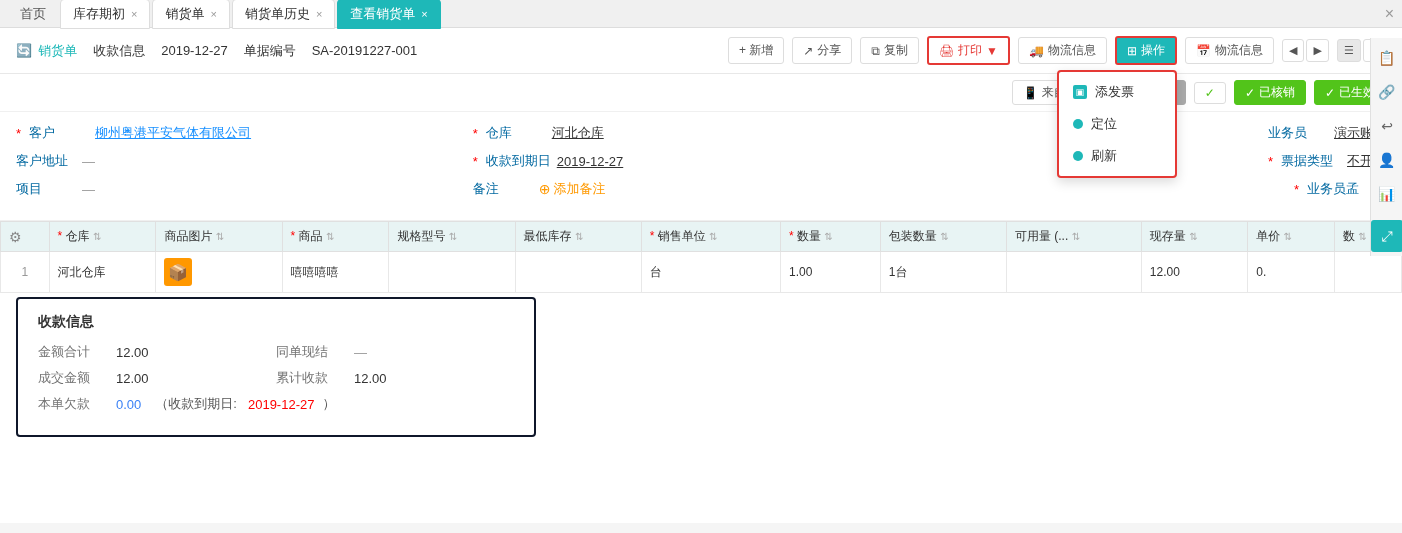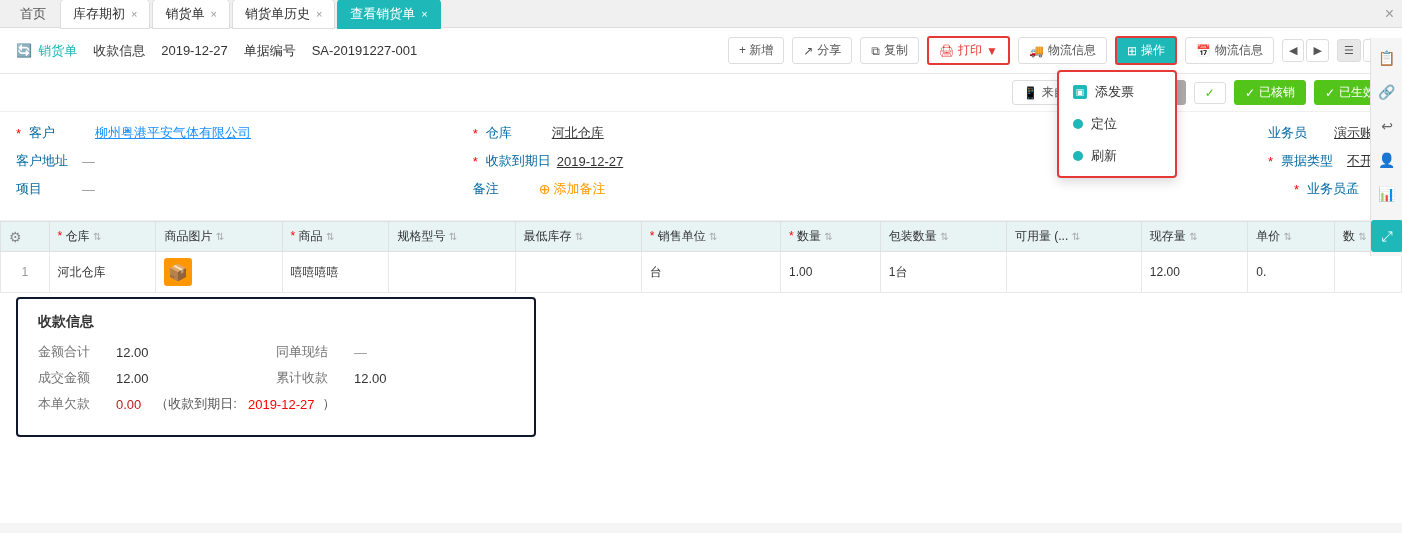--- a/index.html
+++ b/index.html
@@ -358,21 +358,21 @@
         <span class="summary-value">12.00</span>
       </div>
       <div class="summary-field">
         <span class="summary-label">累计收款</span>
         <span class="summary-value">12.00</span>
       </div>
     </div>
     <div class="summary-row">
       <div class="summary-field">
         <span class="summary-label">本单欠款</span>
-        <span class="summary-value" style="color:#b91c1c;">0.00</span>
+        <span class="summary-value" style="color:#3b82f6;">0.00</span>
         <span style="color:#555;margin-left:6px;">（收款到期日:</span>
         <span style="color:#f00;margin-left:3px;">2019-12-27</span>
         <span style="color:#555;">）</span>
       </div>
     </div>
   </div>
 
 </div>
 
 <div class="right-sidebar" style="position:fixed;right:0;top:38px;width:32px;">

